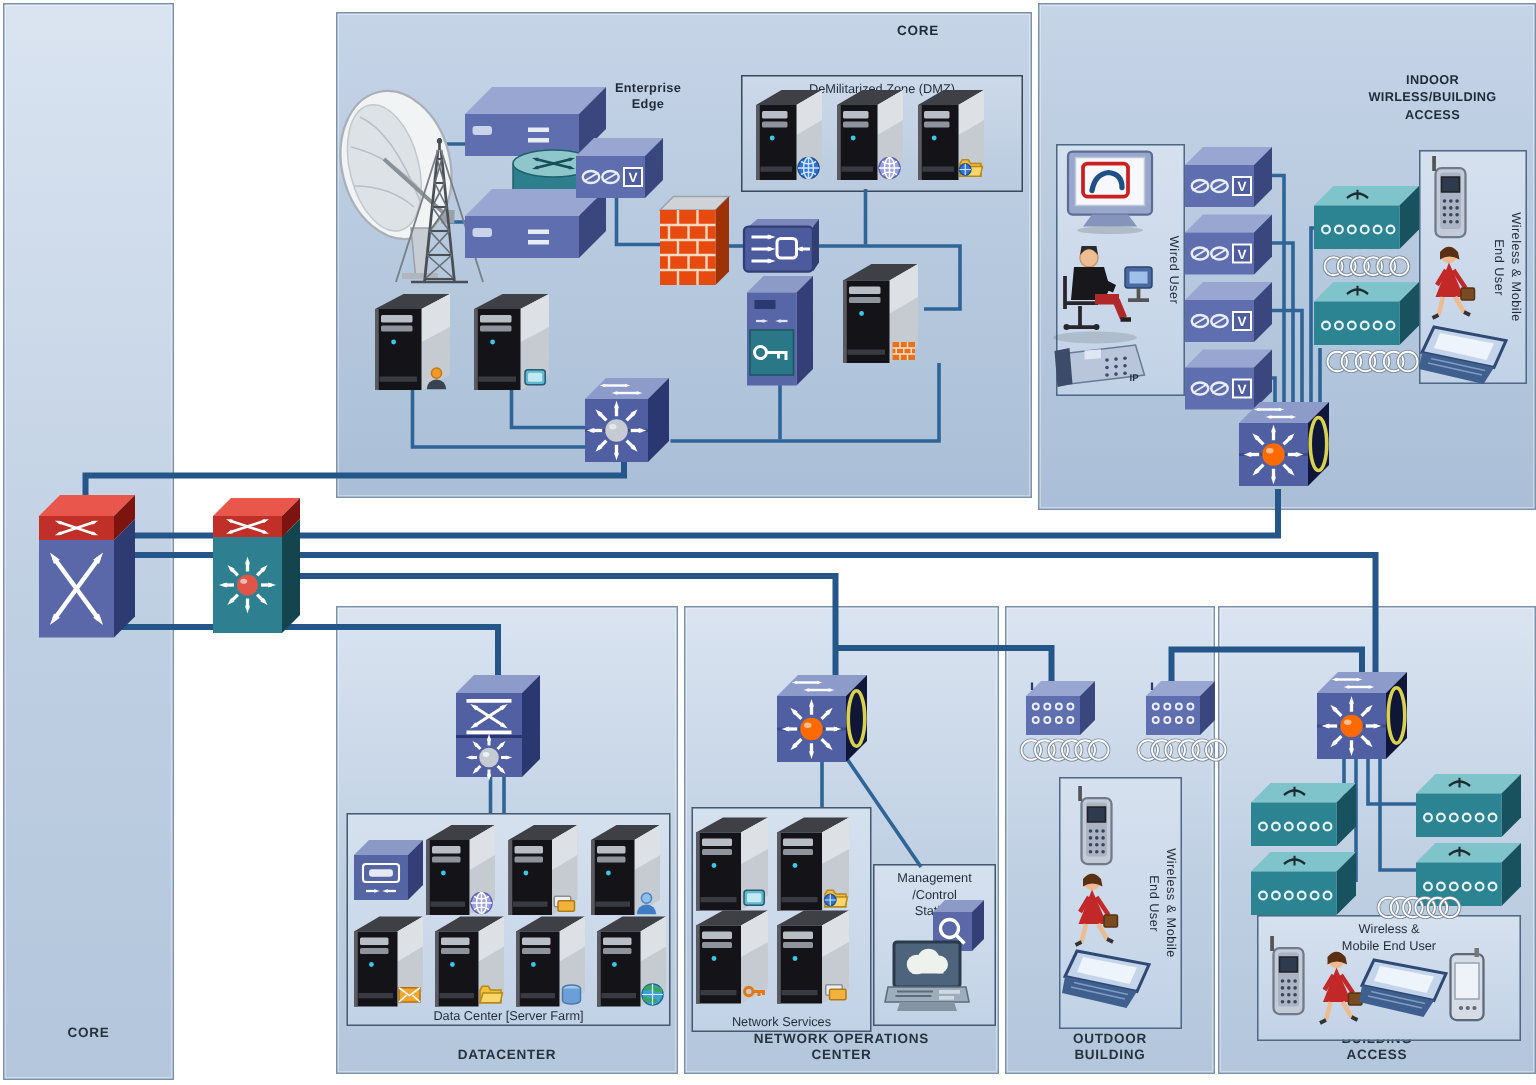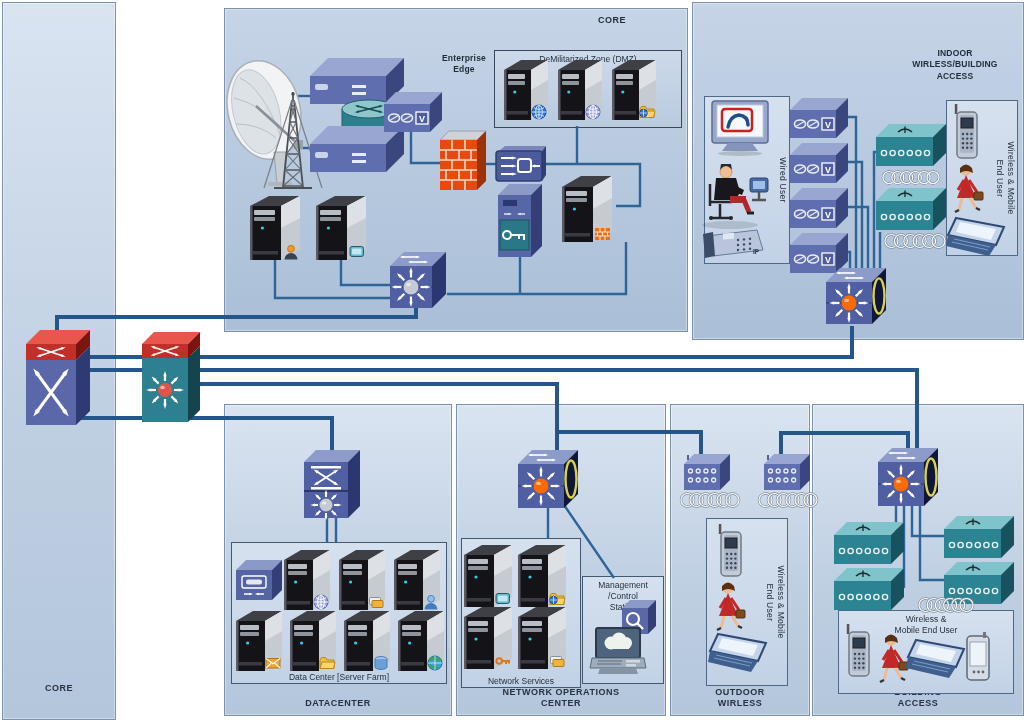--- a/index.html
+++ b/index.html
@@ -32,21 +32,21 @@
   #b-bwm{left:838px;top:610px;width:174px;height:82px}
   .cap{position:absolute;font-weight:normal;font-size:8.5px;color:#1f2b38;white-space:pre-line;line-height:1.3}
   .cap.h{left:0;right:0;text-align:center}
   .cap.top{top:3px}.cap.bot{bottom:0}
   .cap.vert{writing-mode:vertical-rl;right:1px;top:50%;transform:translateY(-50%);
     text-align:center;letter-spacing:.3px}
   .flabel{position:absolute;font-weight:bold;font-size:8.5px;color:#1f2b38;white-space:pre-line;
     text-align:center;line-height:1.35;letter-spacing:.2px}
   #l-coretop{left:552px;top:14px;width:120px;font-size:9px;letter-spacing:.5px}
   #l-indoor{left:880px;top:48px;width:150px}
-  #l-edge{left:420px;top:53px;width:88px}
+  #l-edge{left:388px;top:53px;width:88px}
   #links{position:absolute;left:0;top:0;pointer-events:none}
   .dev{position:absolute}
   .dev svg{display:block;overflow:visible}
 </style>
 </head>
 <body>
 
 <div id="stage">
   <div class="panel" id="p-core-col">
     <div class="pcap b24">CORE</div>
@@ -55,21 +55,21 @@
   <div class="panel dark" id="p-indoor"></div>
   <div class="panel" id="p-datacenter">
     <div class="pcap">DATACENTER</div>
   </div>
   <div class="panel" id="p-noc">
     <div class="pcap">NETWORK OPERATIONS
 CENTER</div>
   </div>
   <div class="panel" id="p-outdoor">
     <div class="pcap">OUTDOOR
-WIRLESS</div>
+BUILDING</div>
   </div>
   <div class="panel" id="p-building">
     <div class="pcap">BUILDING
 ACCESS</div>
   </div>
 
   <div class="ibox" id="b-dmz">
     <div class="cap h top">DeMilitarized Zone (DMZ)</div>
   </div>
   <div class="ibox" id="b-wired">

